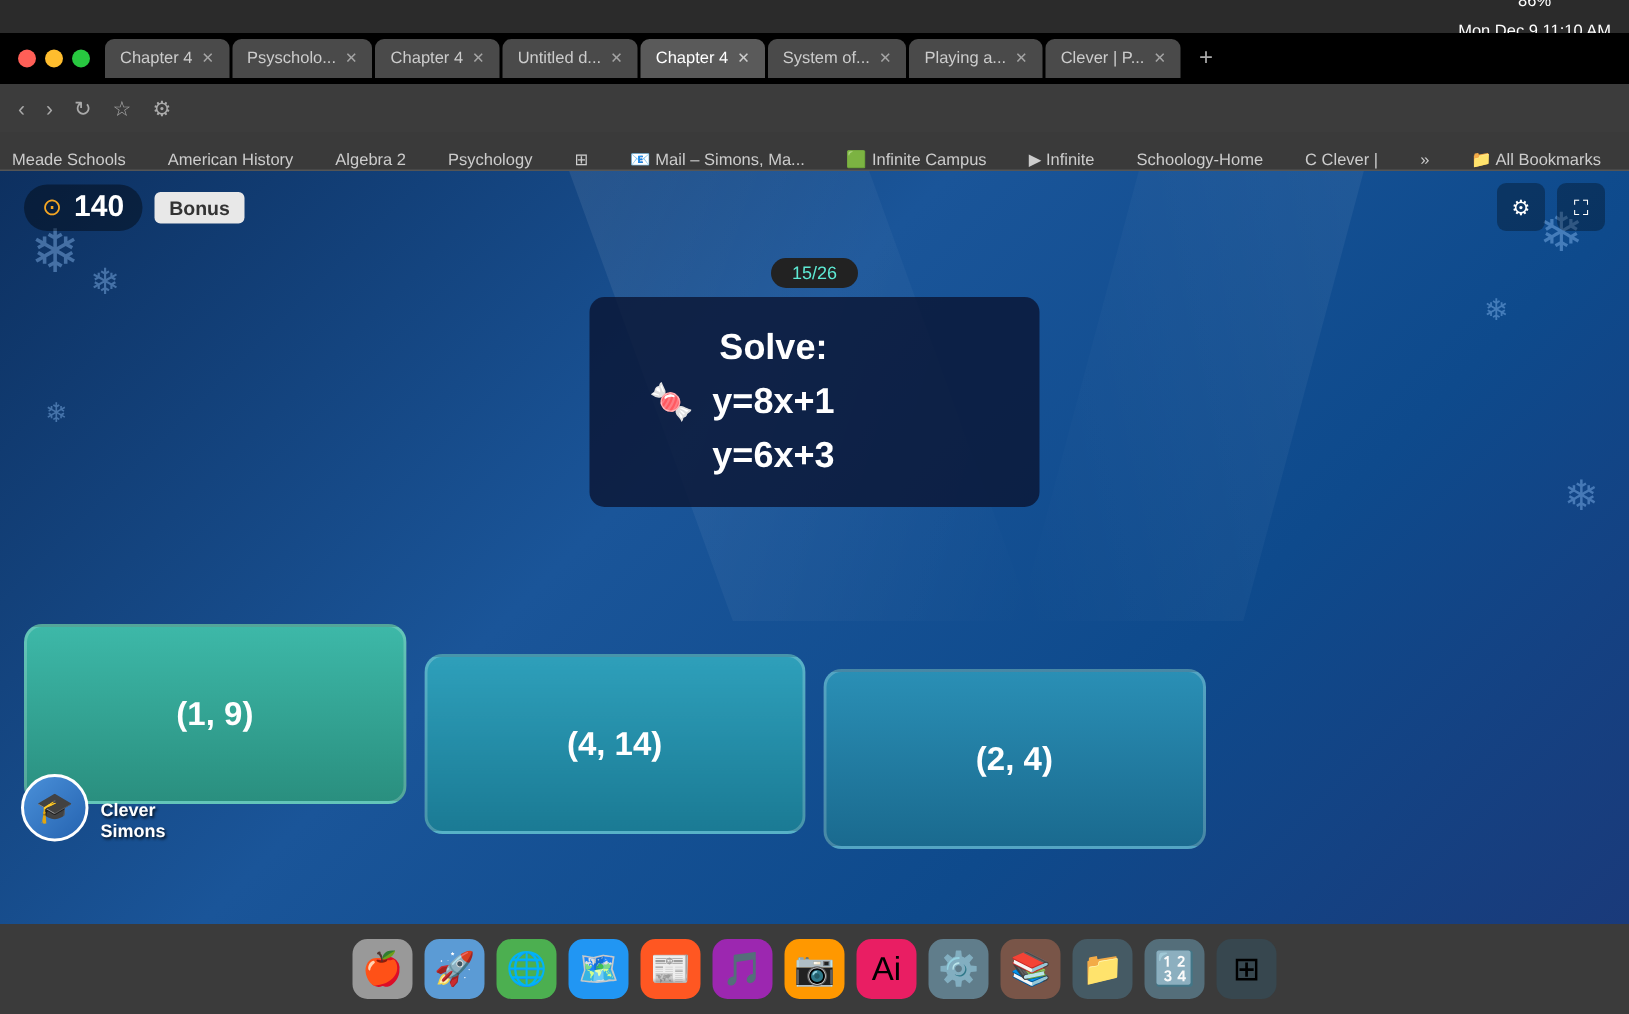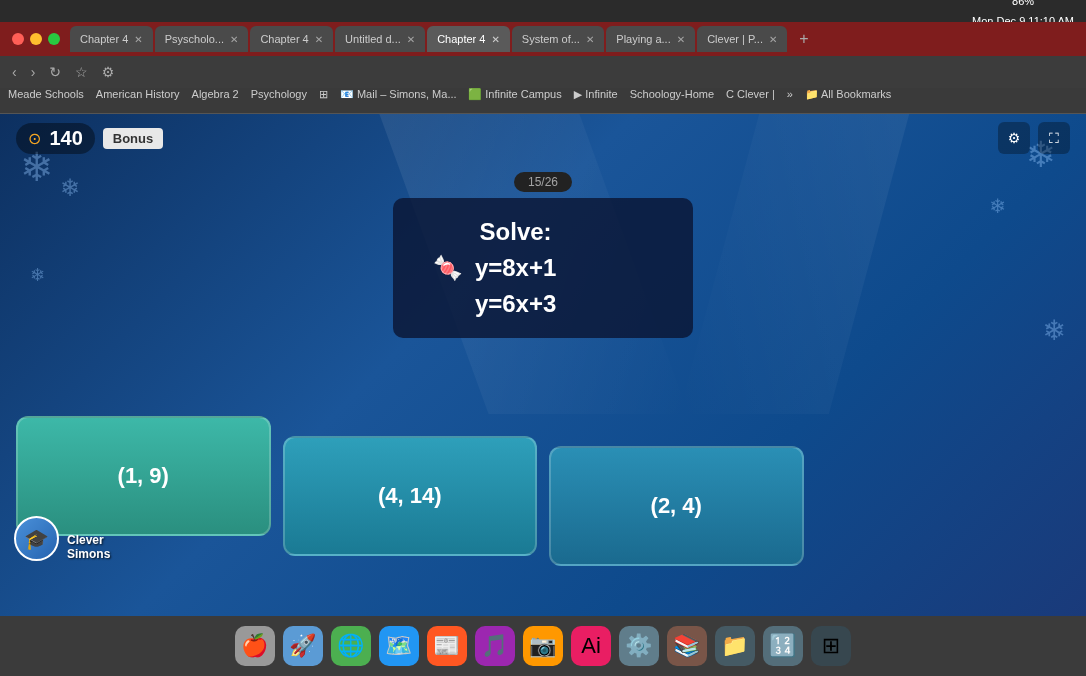--- a/index.html
+++ b/index.html
@@ -14,21 +14,21 @@
     
     .browser-frame {
       width: 100%;
       height: 100%;
       display: flex;
       flex-direction: column;
       background: #3a3a3a;
     }
 
     .tab-bar {
-      background: #7f1d1d;
+      background: #000000;
       display: flex;
       align-items: center;
       height: 34px;
       padding: 0 4px;
       gap: 2px;
     }
 
     .traffic-lights {
       display: flex;
       gap: 6px;
@@ -99,23 +99,23 @@
       color: #ddd;
       font-size: 11px;
       overflow: hidden;
       white-space: nowrap;
     }
 
     .bookmarks-bar {
       background: #3a3a3a;
       height: 26px;
       display: flex;
-      align-items: flex-start;
+      align-items: flex-end;
       padding: 0 8px;
-      gap: 12px;
+      gap: 28px;
       border-bottom: 1px solid #555;
     }
 
     .bookmark-item {
       color: #ccc;
       font-size: 11px;
       cursor: pointer;
       white-space: nowrap;
     }
 
@@ -200,21 +200,21 @@
     
     .question-container {
       position: relative;
       z-index: 10;
       margin-top: 10px;
       text-align: center;
     }
 
     .progress-badge {
       background: #222;
-      color: #a3a3a3;
+      color: #5eead4;
       border-radius: 12px;
       padding: 3px 14px;
       font-size: 12px;
       display: inline-block;
       margin-bottom: 6px;
     }
 
     .question-box {
       background: rgba(10, 20, 50, 0.8);
       border-radius: 10px;

